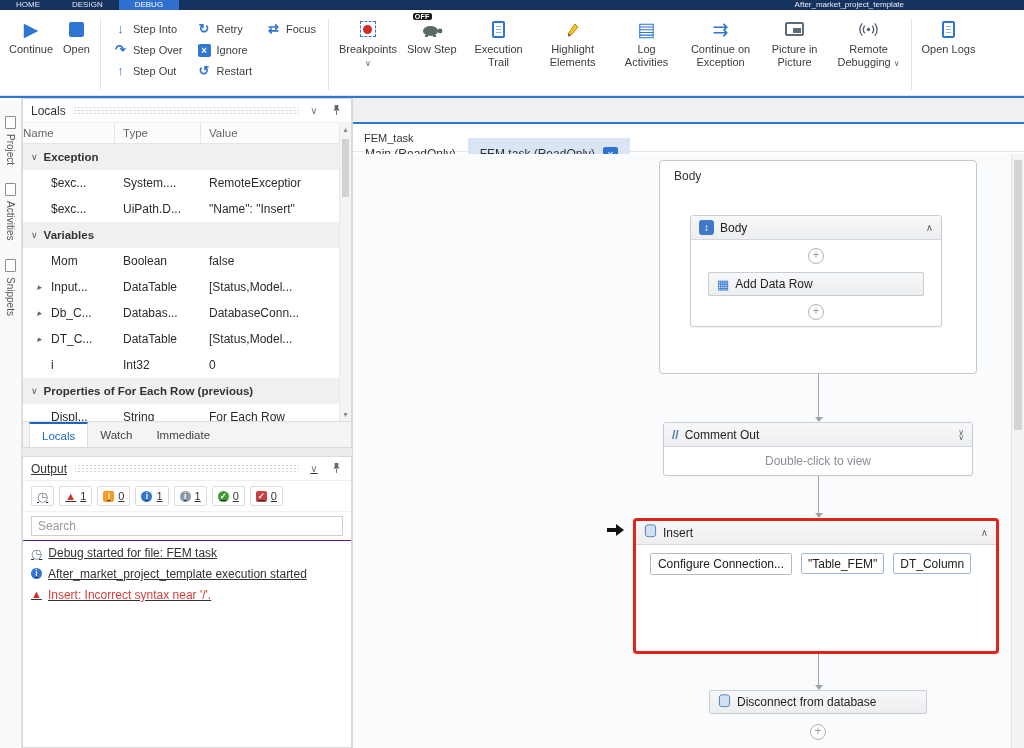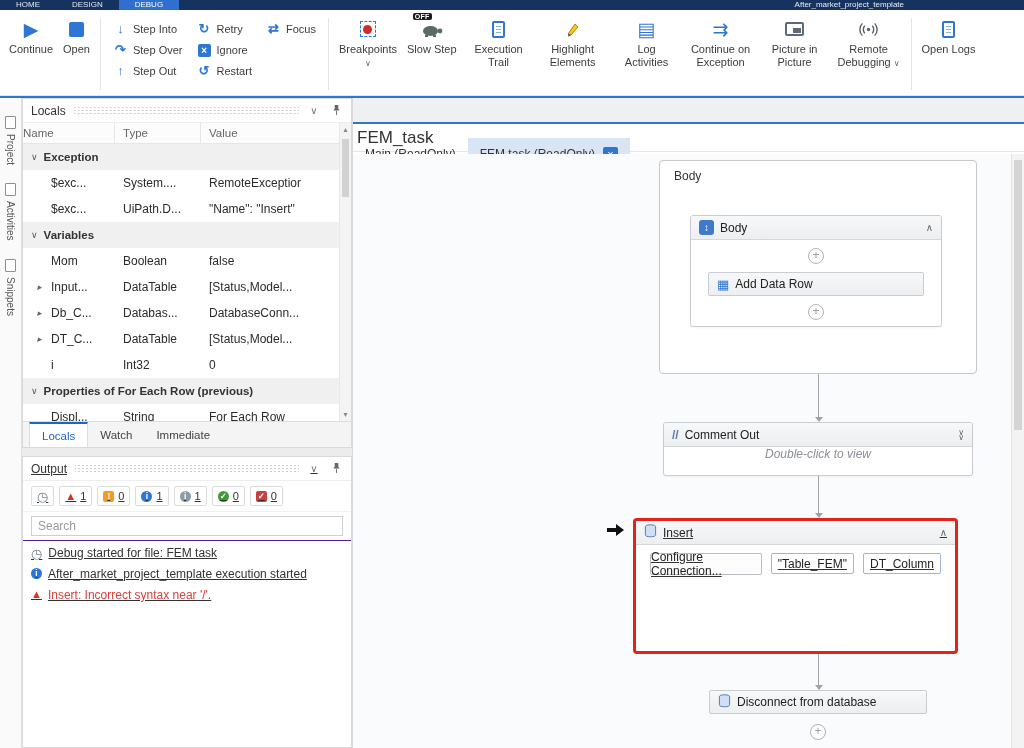--- a/index.html
+++ b/index.html
@@ -84,42 +84,42 @@
   .logs { padding:2px 0; }
   .log { display:flex; align-items:flex-start; gap:6px; padding:3px 8px; font-size:12px; color:#333; line-height:1.25; }
   .log .lg-ic { flex:none; margin-top:1px; }
   .log.error { color:#d43f3a; }
   
   .editor { position:absolute; left:352px; top:98px; right:0; bottom:0; background:#fff; border-left:1px solid #d9d9d9; }
   .tabstrip { height:26px; background:#eef0f2; display:flex; align-items:stretch; border-bottom:2px solid #2e75d4; }
   .etab { display:flex; align-items:center; gap:8px; padding:16px 12px; font-size:12px; color:#333;margin-top:40px; }
   .etab.active { background:#d9e5f5; }
   .close-box { width:15px; height:15px; background:#2e75d4; color:#fff; font-size:11px; line-height:15px; text-align:center; border-radius:2px; }
-  .breadcrumb { height:28px; display:flex; align-items:center; padding-left:4px; font-size:17px; color:#333; background:#fff; border-bottom:1px solid #e6e6e6; }
+  .breadcrumb { height:28px; display:flex; align-items:center; padding-left:11px; font-size:11px; color:#333; background:#fff; border-bottom:1px solid #e6e6e6; }
   .canvas { position:absolute; top:56px; left:0; right:13px; bottom:0; background:#fafbfc; overflow:hidden; }
   .canvas-scroll { position:absolute; top:56px; right:0; width:13px; bottom:0; background:#f3f3f3; border-left:1px solid #e3e3e3; }
   .cs-thumb { position:absolute; top:6px; left:2px; right:2px; height:270px; background:#d4d4d4; }
   
   .card { position:absolute; background:#fff; border:1px solid #c9ccd1; border-radius:3px; box-shadow:0 1px 2px rgba(0,0,0,.05); }
   .card-head { height:24px; display:flex; align-items:center; gap:6px; padding:0 8px; background:linear-gradient(#f7f8f9,#eceef0); border-bottom:1px solid #d4d7db; font-size:12px; color:#222; border-radius:2px 2px 0 0; }
   .bar { position:relative; background:linear-gradient(#f7f8f9,#eceef0); border:1px solid #c9ccd1; border-radius:2px; height:24px; display:flex; align-items:center; gap:6px; padding:0 8px; font-size:12px; color:#222; }
   .chev { margin-left:auto; color:#666; font-size:10px; }
   .chev-dbl { margin-left:auto; display:flex; flex-direction:column; line-height:5px; font-size:8px; color:#666; align-items:center; }
   .seq-ic { flex:none; width:15px; height:15px; background:#3f79c8; border-radius:3px; color:#fff; font-size:10px; line-height:15px; text-align:center; font-weight:bold; }
   .grid-ic { color:#2e75d4; font-size:13px; line-height:13px; }
   .slashes { color:#5b7fae; font-weight:bold; font-size:12px; }
   .container-box { position:absolute; background:#fff; border:1px solid #c4c7cc; border-radius:4px; }
   .container-label { position:absolute; left:14px; top:8px; font-size:12px; color:#333; }
   .plus-inline { width:16px; height:16px; border:1px solid #aeb2b8; border-radius:50%; color:#9a9ea5; font-size:12px; line-height:13px; text-align:center; background:#fff; }
   .plus-abs { position:absolute; width:16px; height:16px; border:1px solid #aeb2b8; border-radius:50%; color:#9a9ea5; font-size:12px; line-height:13px; text-align:center; background:#fff; }
   .arrow { position:absolute; width:9px; display:flex; flex-direction:column; align-items:center; }
   .arrow .line { width:1px; flex:1; background:#a0a4aa; }
   .arrow .head { width:0; height:0; border-left:4px solid transparent; border-right:4px solid transparent; border-top:5px solid #a0a4aa; }
   .seq-body { display:flex; flex-direction:column; align-items:center; gap:8px; padding:8px 0; }
-  .comment-body { height:28px; display:flex; justify-content:center; font-style:italic; color:#8a8f96; font-size:12px; }
+  .comment-body { height:28px; display:flex; align-items:center; justify-content:center; color:#8a8f96; font-size:12px; }
   .insert-card { position:absolute; background:#fff; border:3px solid #e2231a; border-radius:4px; }
   .insert-body { padding:8px 14px; display:flex; flex-direction:row; gap:9px; }
   .cfg-btn { width:142px; height:22px; border:1px solid #b9bcc2; background:#fdfdfd; font-size:12px; color:#222; display:flex; align-items:center; justify-content:center; border-radius:2px; }
   .db-field { height:21px; border:1px solid #9fb6d8; border-radius:2px; background:#fff; font-size:12px; color:#222; display:flex; align-items:center; padding:0 6px; }
   .exec-pointer { position:absolute; display:flex; align-items:center; }
   .ep-bar { width:9px; height:4px; background:#111; }
   .ep-tri { width:0; height:0; border-top:6px solid transparent; border-bottom:6px solid transparent; border-left:8px solid #111; }
 </style>
 </head>
 <body>
@@ -472,21 +472,21 @@
       <div class="arrow" style="left:461px; top:322px; height:42px;">
         <span class="line"></span>
           <span class="head"></span>
       </div>
 
       <div class="exec-pointer" style="left:254px; top:370px;">
         <span class="ep-bar"></span>
           <span class="ep-tri"></span>
       </div>
 
-      <div class="insert-card" style="left:280px; top:364px; width:325px; height:136px;text-decoration:underline;">
+      <div class="insert-card" style="left:280px; top:364px; width:366px; height:136px;">
         <div class="card-head">
           <span>
             <svg width="13" height="14" viewBox="0 0 14 15">
                 <ellipse cx="7" cy="3" rx="5.5" ry="2.2" fill="#cfe0f4" stroke="#4a78b0"></ellipse>
                 <path d="M1.5 3 v8.5 a5.5 2.2 0 0 0 11 0 v-8.5" fill="#cfe0f4" stroke="#4a78b0"></path>
               </svg>
           </span>
           <span>Insert</span>
           <span class="chev">∧</span>
         </div>

